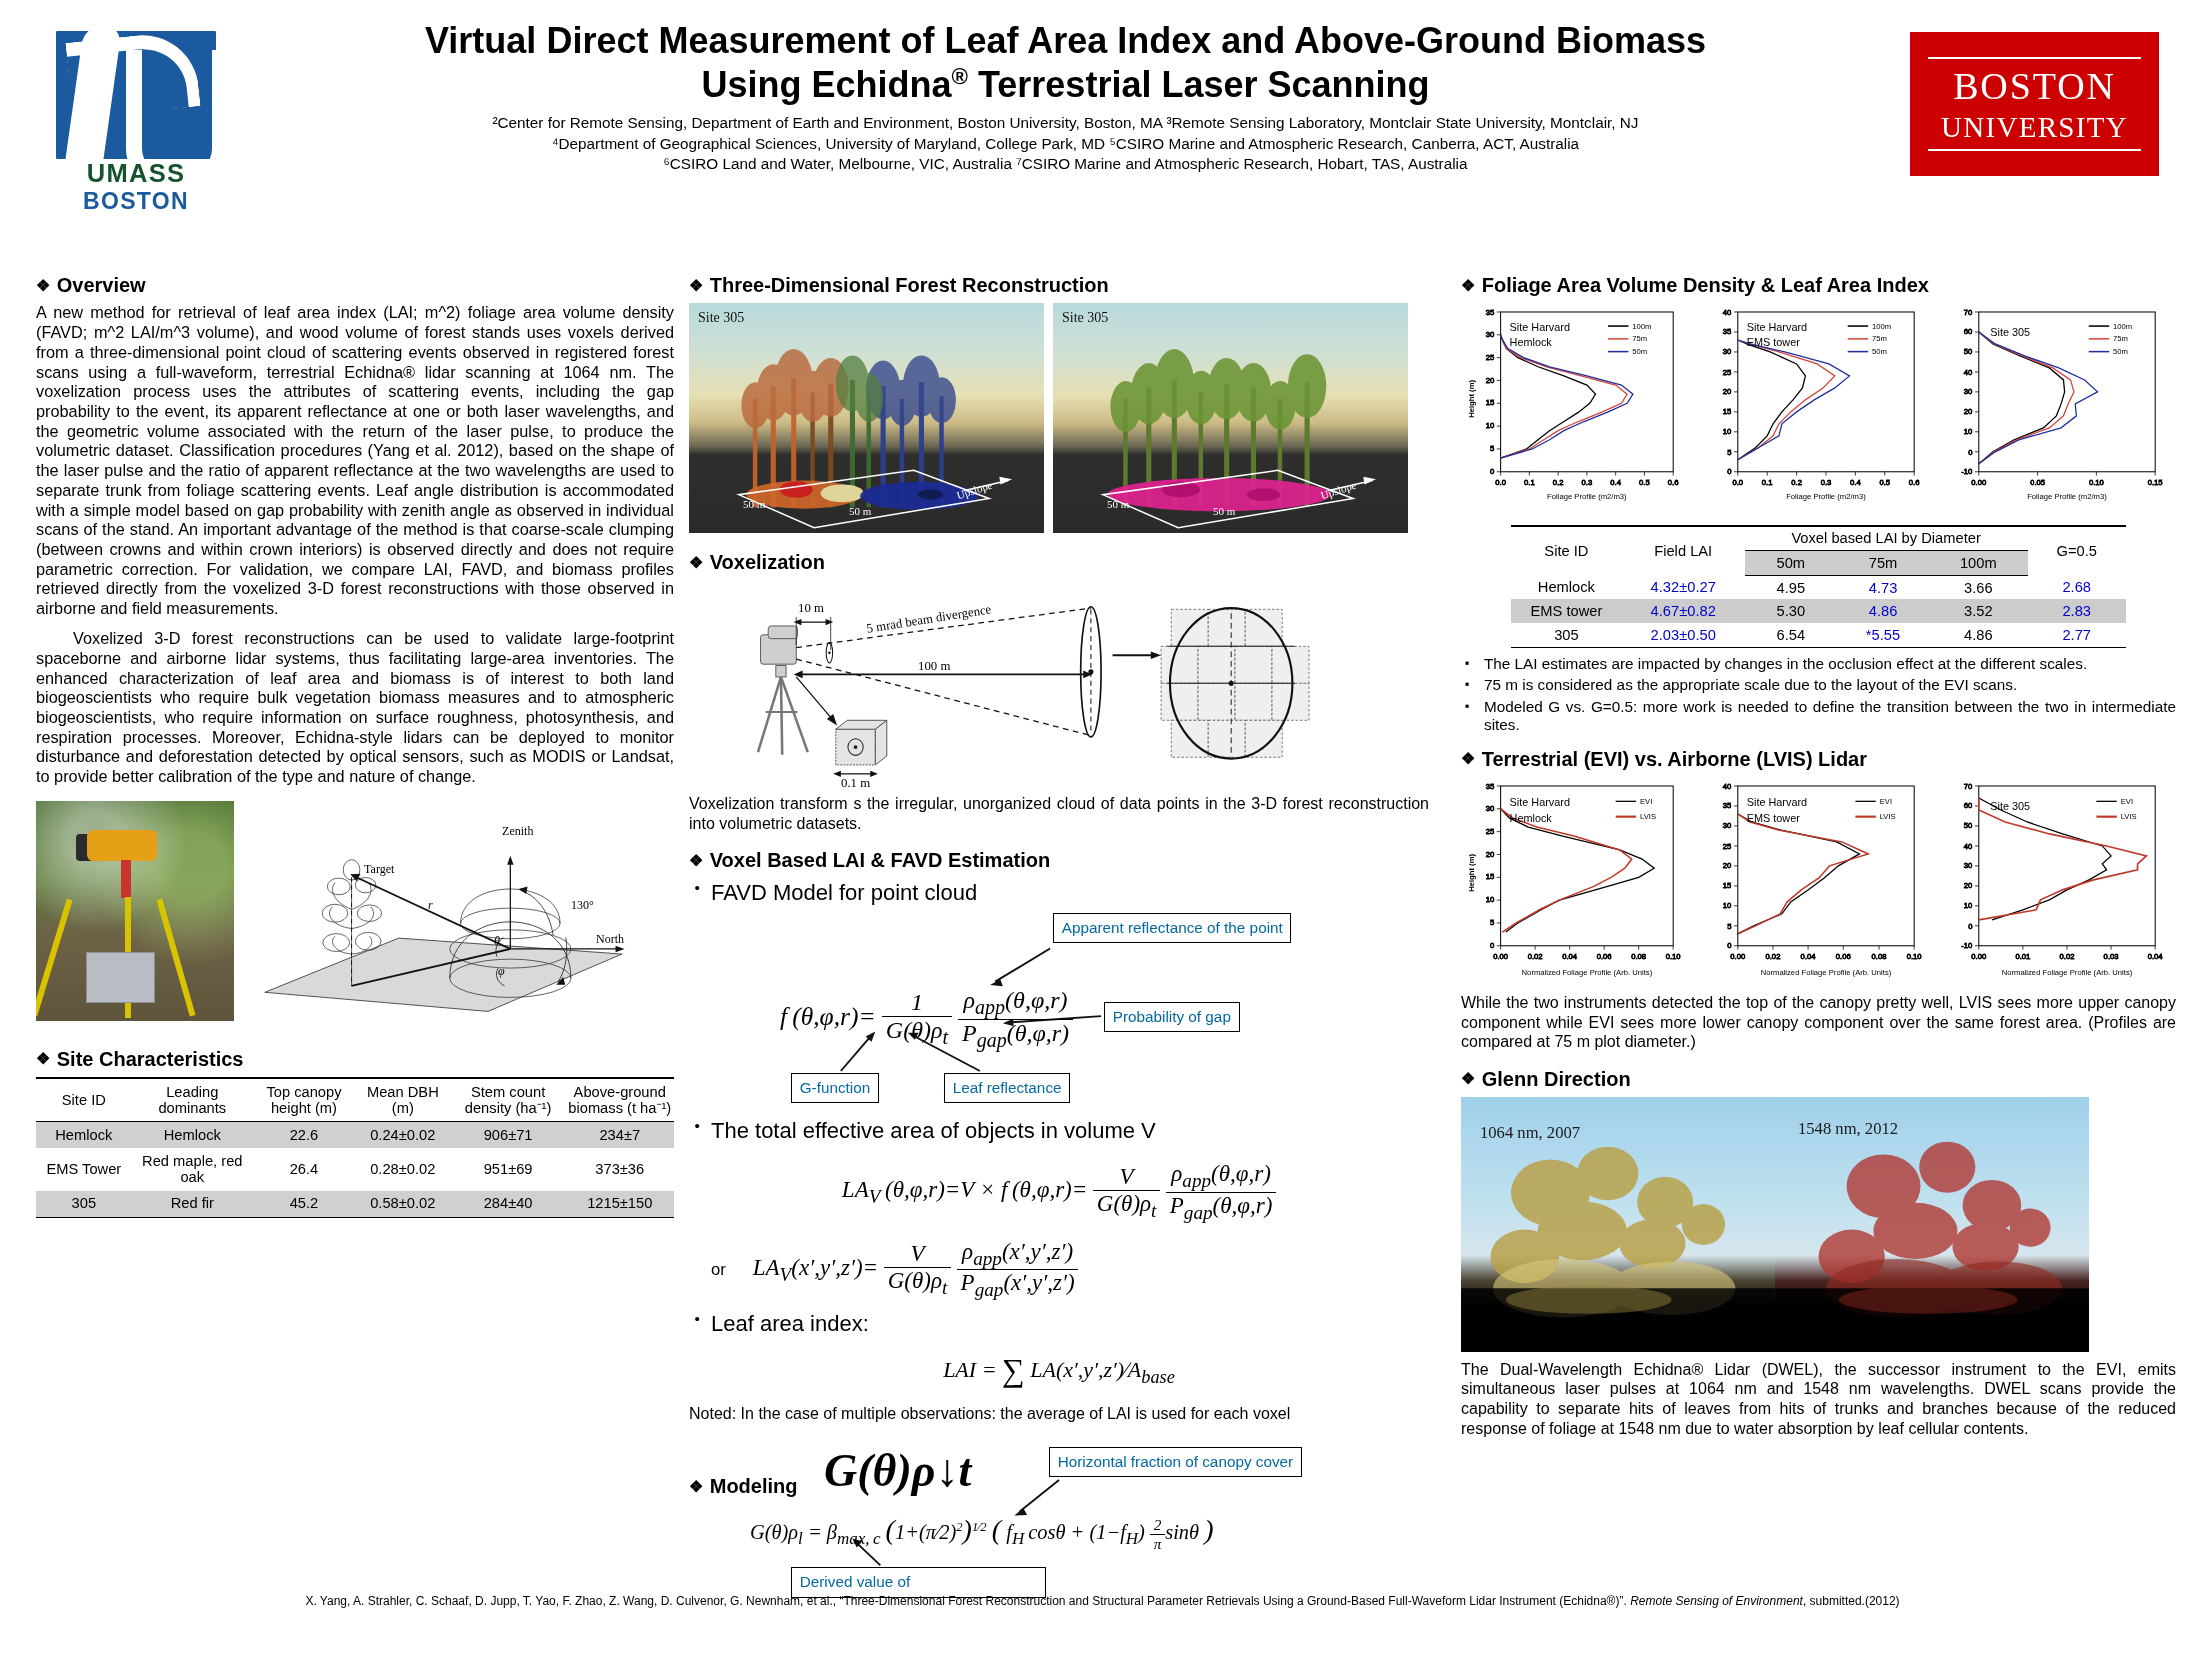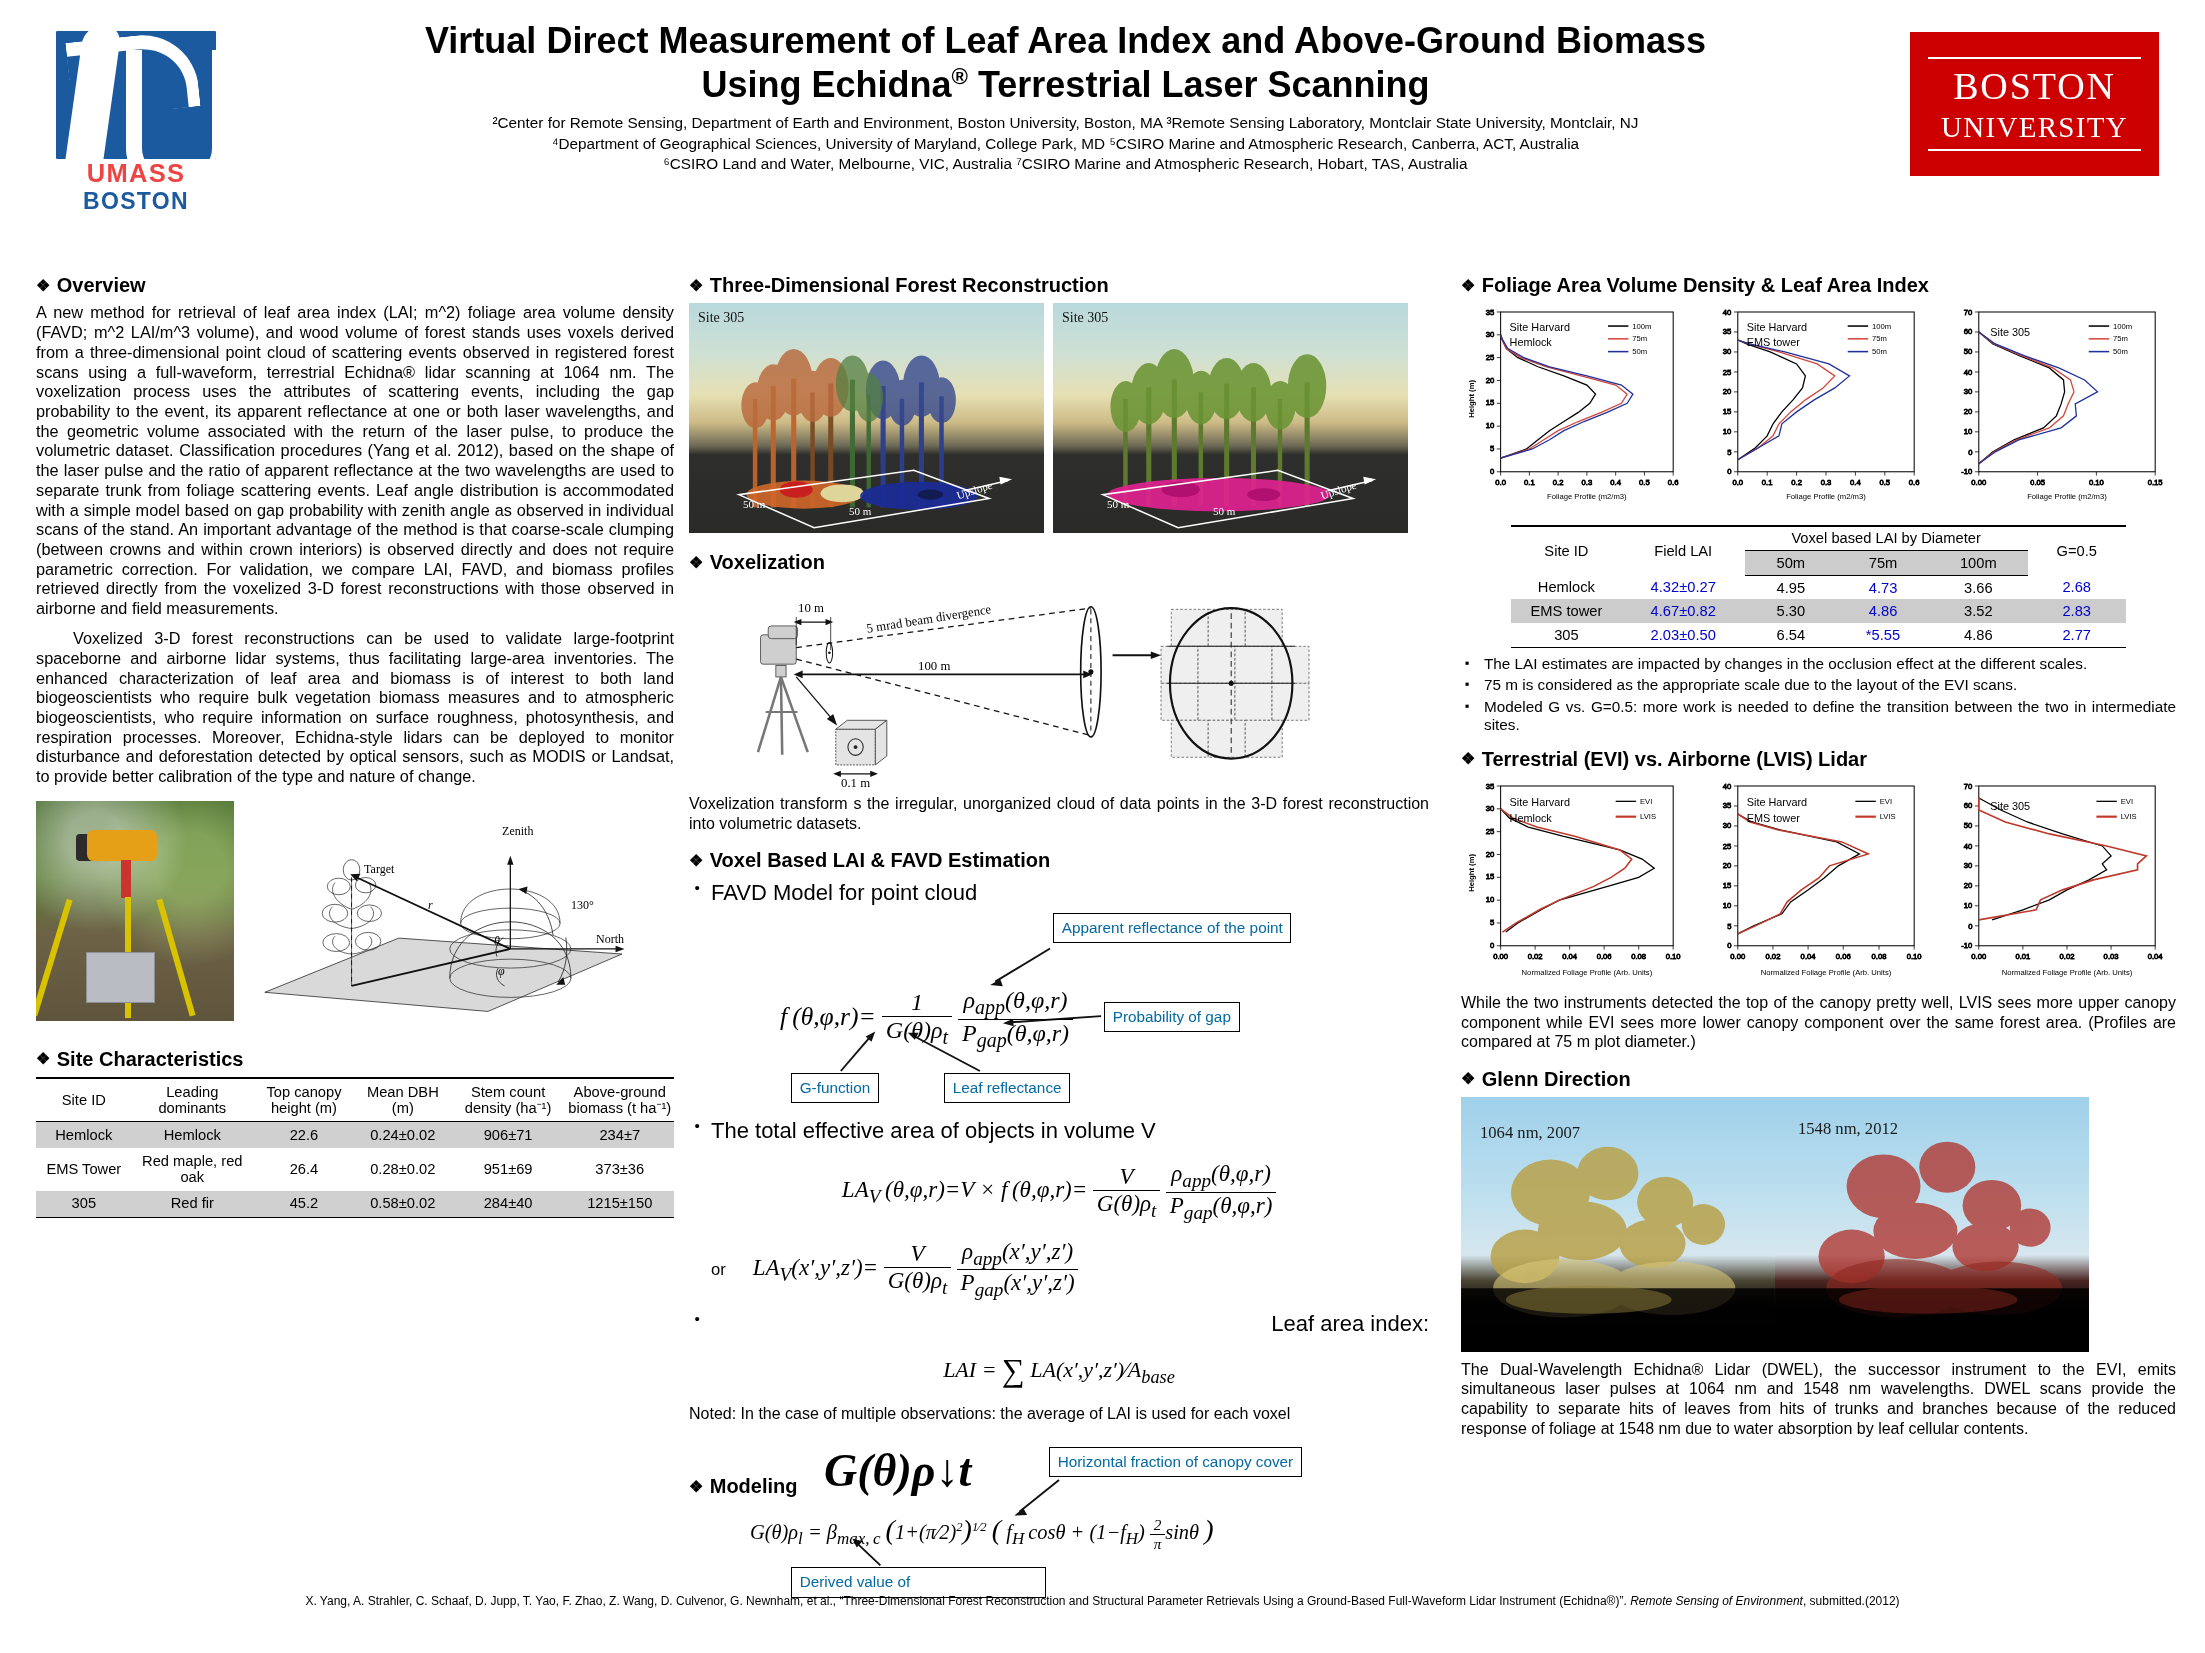--- a/index.html
+++ b/index.html
@@ -32,21 +32,21 @@
   .umass-mark:after{
     content:""; position:absolute; left:70px; top:19px; width:70px; height:121px;
     border-left:16.6px solid #fff; border-bottom:16.6px solid #fff; border-right:16.6px solid #fff;
     border-radius:0 0 38px 38px;
   }
   .umass-swoosh{
     position:absolute; left:12.8px; top:5.1px; width:128px; height:77px;
     border-top:14px solid #fff; border-right:12.8px solid #fff;
     border-radius:0 57px 0 0; transform:rotate(-6deg); z-index:3;
   }
-  .umass-word { font-weight:bold; color:#ef4444; font-size:25.5px; letter-spacing:1.3px; margin-top:0;}
+  .umass-word { font-weight:bold; color:#14532d; font-size:25.5px; letter-spacing:1.3px; margin-top:0;}
   .umass-word2 { font-weight:bold; color:#1b5a9e; font-size:23px; letter-spacing:1.3px; }
 
   .title-block { position:absolute; left:357px; top:19px; width:1417px; text-align:center; }
   .poster-title { font-size:36px; font-weight:bold; line-height:1.22; margin:0; }
   .authors { font-size:24px; font-weight:bold; line-height:1.3; margin-top:10.2px; }
   .affil { font-size:15.3px; line-height:1.35; margin-top:6.4px; }
   .affil-row { display:block; }
   sup { font-size:0.62em; vertical-align:super; }
 
   .bu-logo {
@@ -550,21 +550,21 @@
 
   <div style="display:flex; align-items:center; gap:27px; margin-top:15.3px; padding-left:22px;">
     <span style="font-size:16.6px;">or</span>
     <div class="formula" style="font-size:23px; white-space:nowrap;">
       LA<sub>V</sub>(x′,y′,z′)=
       <span class="frac"><span class="num">V</span><span class="den">G(θ)ρ<sub>t</sub></span></span>
       <span class="frac"><span class="num">ρ<sub>app</sub>(x′,y′,z′)</span><span class="den">P<sub>gap</sub>(x′,y′,z′)</span></span>
     </div>
   </div>
 
-  <ul class="dot" style="margin-top:9px;text-align:right;">
+  <ul class="dot" style="margin-top:9px;">
     <li>Leaf area index:</li>
   </ul>
 
   <div class="formula" style="text-align:center; font-size:22px; margin-top:14px;">
     LAI = <span style="font-size:32px; vertical-align:-3.8px;">∑</span> LA(x′,y′,z′)∕A<sub>base</sub>
   </div>
 
   <p class="caption-text" style="margin-top:15.3px; text-align:left;">Noted: In the case of multiple observations: the average of LAI is used for each voxel</p>
 
   <div style="position:relative; margin-top:15.3px; height:166px;">

